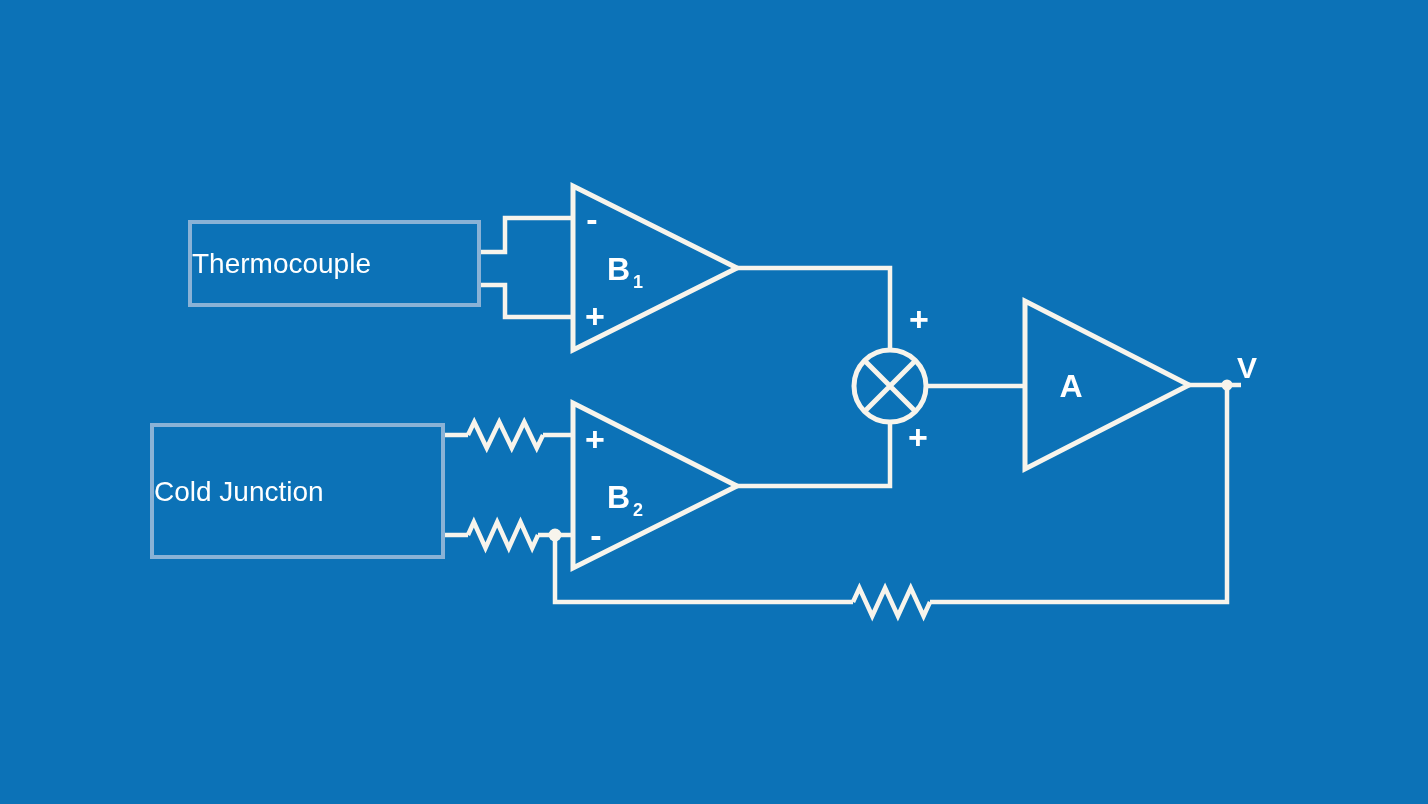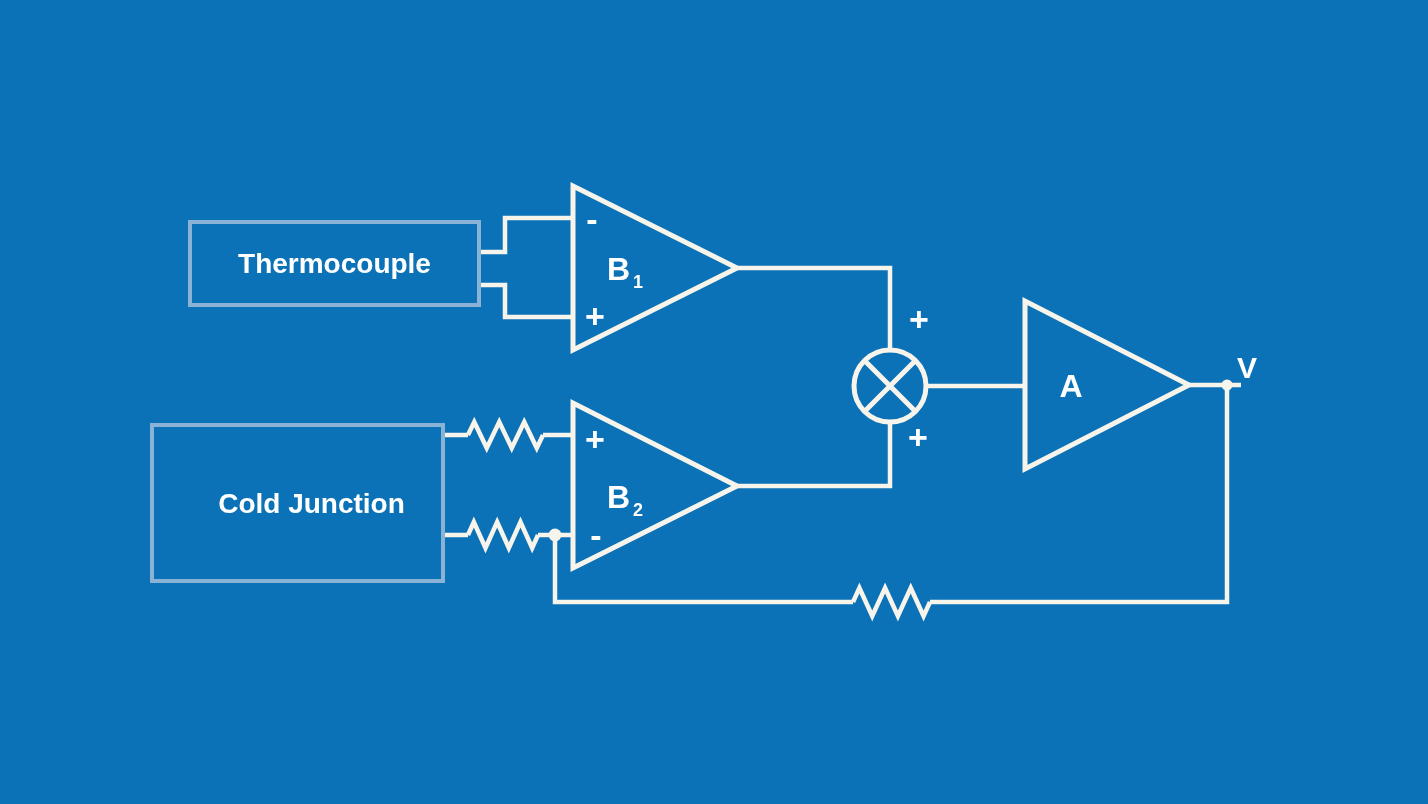--- a/index.html
+++ b/index.html
@@ -55,29 +55,29 @@
     font-weight: 700;
     font-size: 30px;
     text-anchor: middle;
   }
   .block {
     position: absolute;
     border: 4px solid var(--box-border);
     color: var(--text);
     display: flex;
     flex-direction: column;
-    align-items: center;
+    align-items: flex-start;
     justify-content: center;
     text-align: center;
-    font-weight: 700;
+    font-weight: 400;
     font-size: 28px;
     line-height: 35px;
   }
   .block-thermocouple { left: 188px; top: 220px; width: 293px; height: 87px; }
-  .block-cjc          { left: 150px; top: 423px; width: 295px; height: 160px; padding-left: 28px; }
+  .block-cjc          { left: 150px; top: 423px; width: 295px; height: 136px; }
 </style>
 </head>
 <body>
 
 <div class="canvas">
 
   <svg class="circuit-svg" viewBox="0 0 1428 804">
 
     <path class="wire" d="M481 252 H505 V218 H573"></path>
     <path class="wire" d="M481 285 H505 V317 H573"></path>

